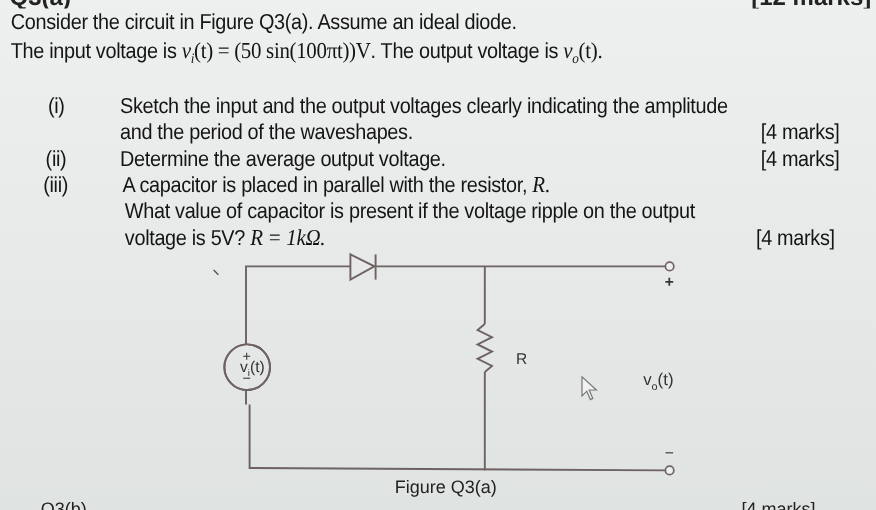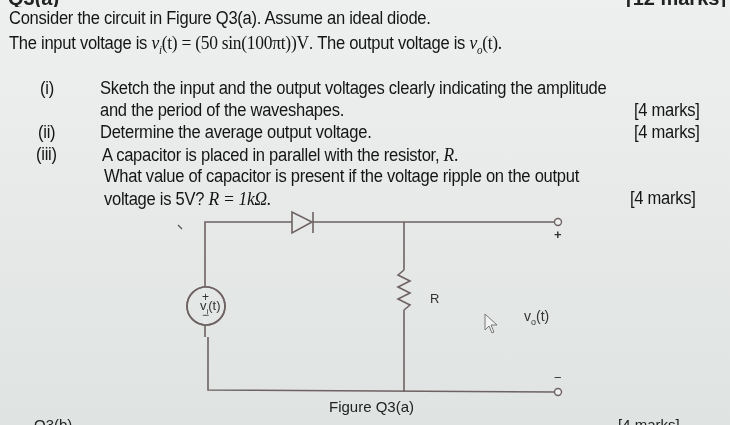--- a/index.html
+++ b/index.html
@@ -75,19 +75,19 @@
 
   <g>
     <polygon points="485,314 485,330 489,326 492,333 494,332 491,325 497,325" fill="#f2f2f2" stroke="#777" stroke-width="1"></polygon>
   </g>
 </svg>
 
 <div class="abs" style="left:168px; top:298px; font-size:13px; color:#333;margin-left:32px;"><span>v</span><sub style="font-size:8px">i</sub><span>(t)</span></div>
 <div class="abs" style="left:202px; top:290px; font-size:12px; color:#333;">+</div>
 <div class="abs" style="left:202px; top:308px; font-size:12px; color:#333;">−</div>
 <div class="abs" style="left:430px; top:291px; font-size:13px; color:#333;">R</div>
-<div class="abs" style="left:524px; top:308px; font-size:14px; color:#333;"><span>v</span><sub style="font-size:9px">o</sub><span>(t)</span></div>
+<div class="abs" style="left:536px; top:308px; font-size:14px; color:#333;"><span>v</span><sub style="font-size:9px">o</sub><span>(t)</span></div>
 <div class="abs" style="left:554px; top:227px; font-size:13px; font-weight:bold; color:#333;">+</div>
 <div class="abs" style="left:554px; top:370px; font-size:13px; color:#333;">−</div>
 <div class="abs" style="left:329px; top:398px; font-size:15px; color:#222;">Figure Q3(a)</div>
 
 <div class="abs" style="left:34px; top:416px; height:9px; overflow:hidden; font-size:15px; color:#222;"><span>Q3(b)</span></div>
 <div class="abs" style="left:618px; top:416px; height:9px; overflow:hidden; font-size:15px; color:#222;"><span>[4 marks]</span></div>
 
 </body></html>

